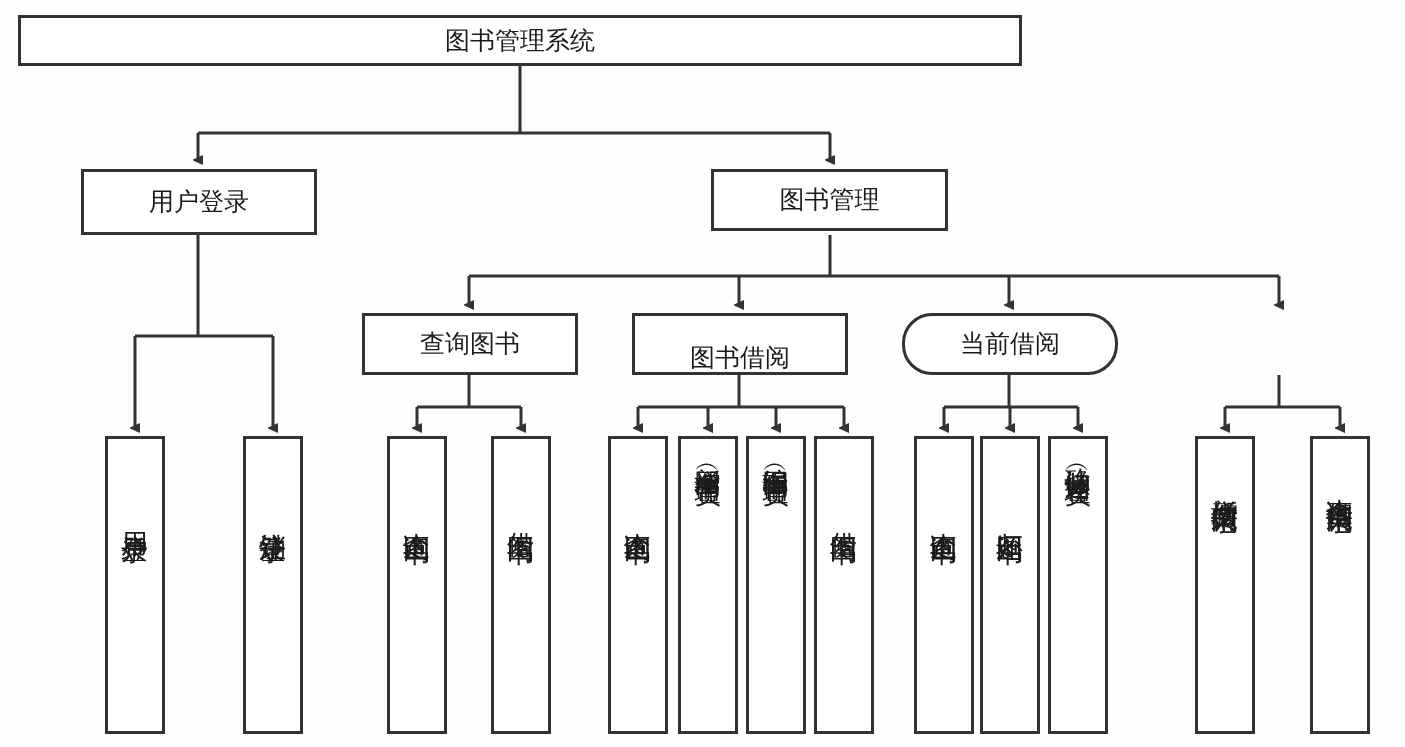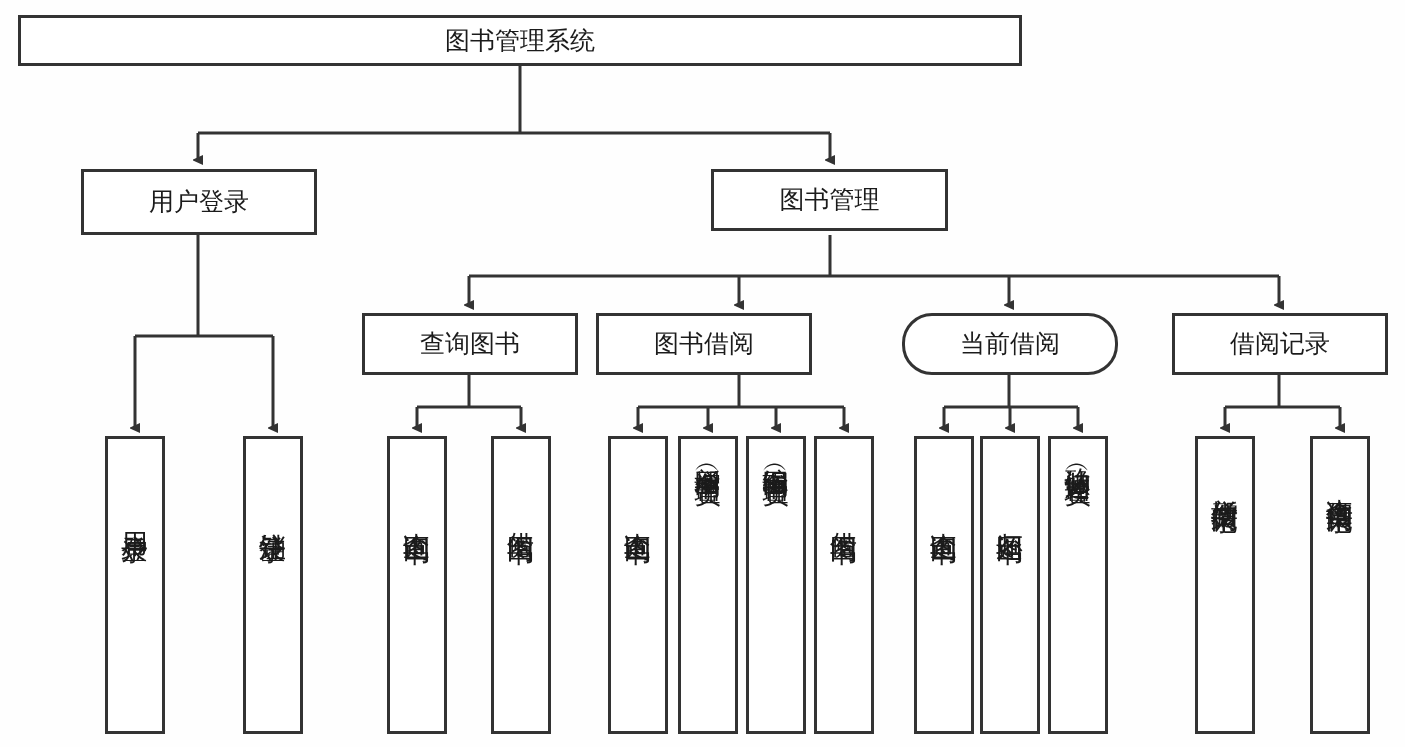--- a/index.html
+++ b/index.html
@@ -134,28 +134,25 @@
   <div class="node horiz" style="left:81px; top:169px; width:236px; height:66px;">
     <span class="label">用户登录</span>
   </div>
   <div class="node horiz" style="left:711px; top:169px; width:237px; height:62px;">
     <span class="label">图书管理</span>
   </div>
 
   <div class="node horiz" style="left:362px; top:313px; width:216px; height:62px;">
     <span class="label">查询图书</span>
   </div>
-  <div class="node horiz" style="left:596px; top:313px; width:216px; height:62px;">
+  <div class="node horiz" style="left:632px; top:313px; width:216px; height:62px;align-items:flex-end;">
     <span class="label">图书借阅</span>
   </div>
   <div class="node horiz" style="left:902px; top:313px; width:216px; height:62px;border-radius:30px;">
     <span class="label">当前借阅</span>
-  </div>
-  <div class="node horiz" style="left:1172px; top:313px; width:216px; height:62px;">
-    <span class="label">借阅记录</span>
   </div>
 
   <div class="node leaf" style="left:105px; top:436px; width:60px; height:298px; padding-top:72px;">
     <span class="label">用户登录</span>
   </div>
   <div class="node leaf" style="left:243px; top:436px; width:60px; height:298px; padding-top:72px;">
     <span class="label">注销登录</span>
   </div>
 
   <div class="node leaf" style="left:387px; top:436px; width:60px; height:298px; padding-top:72px;">

